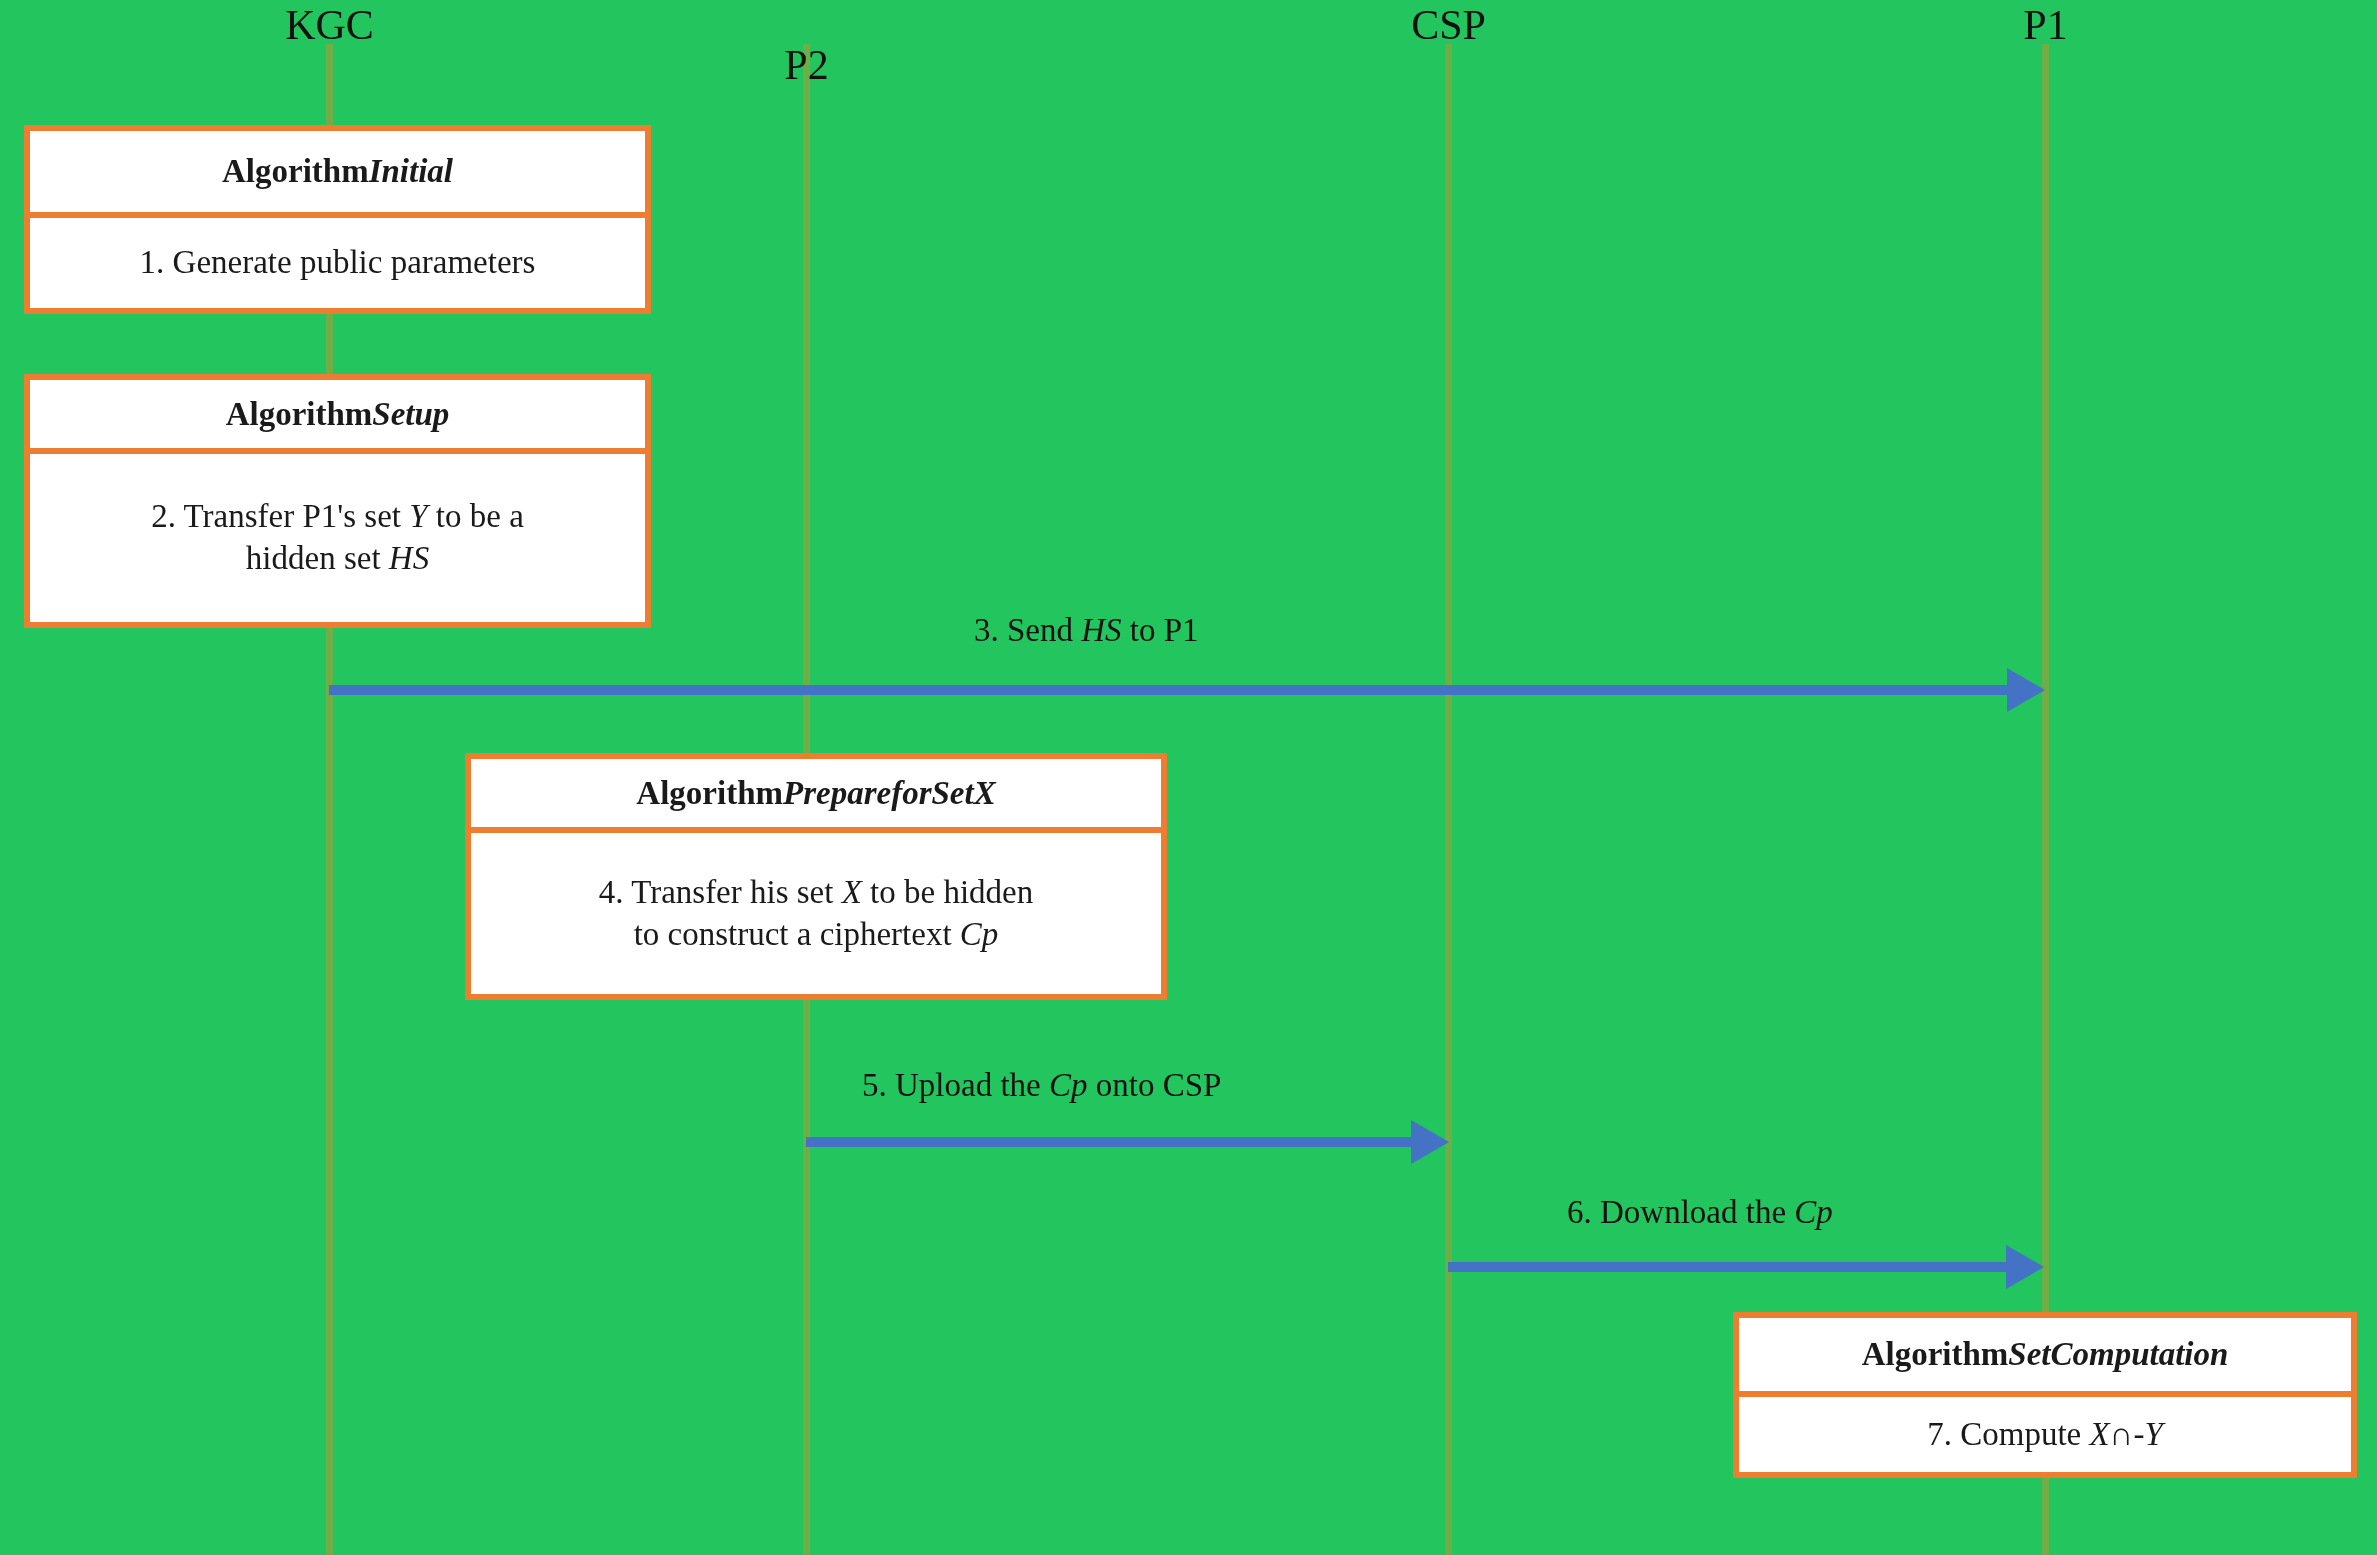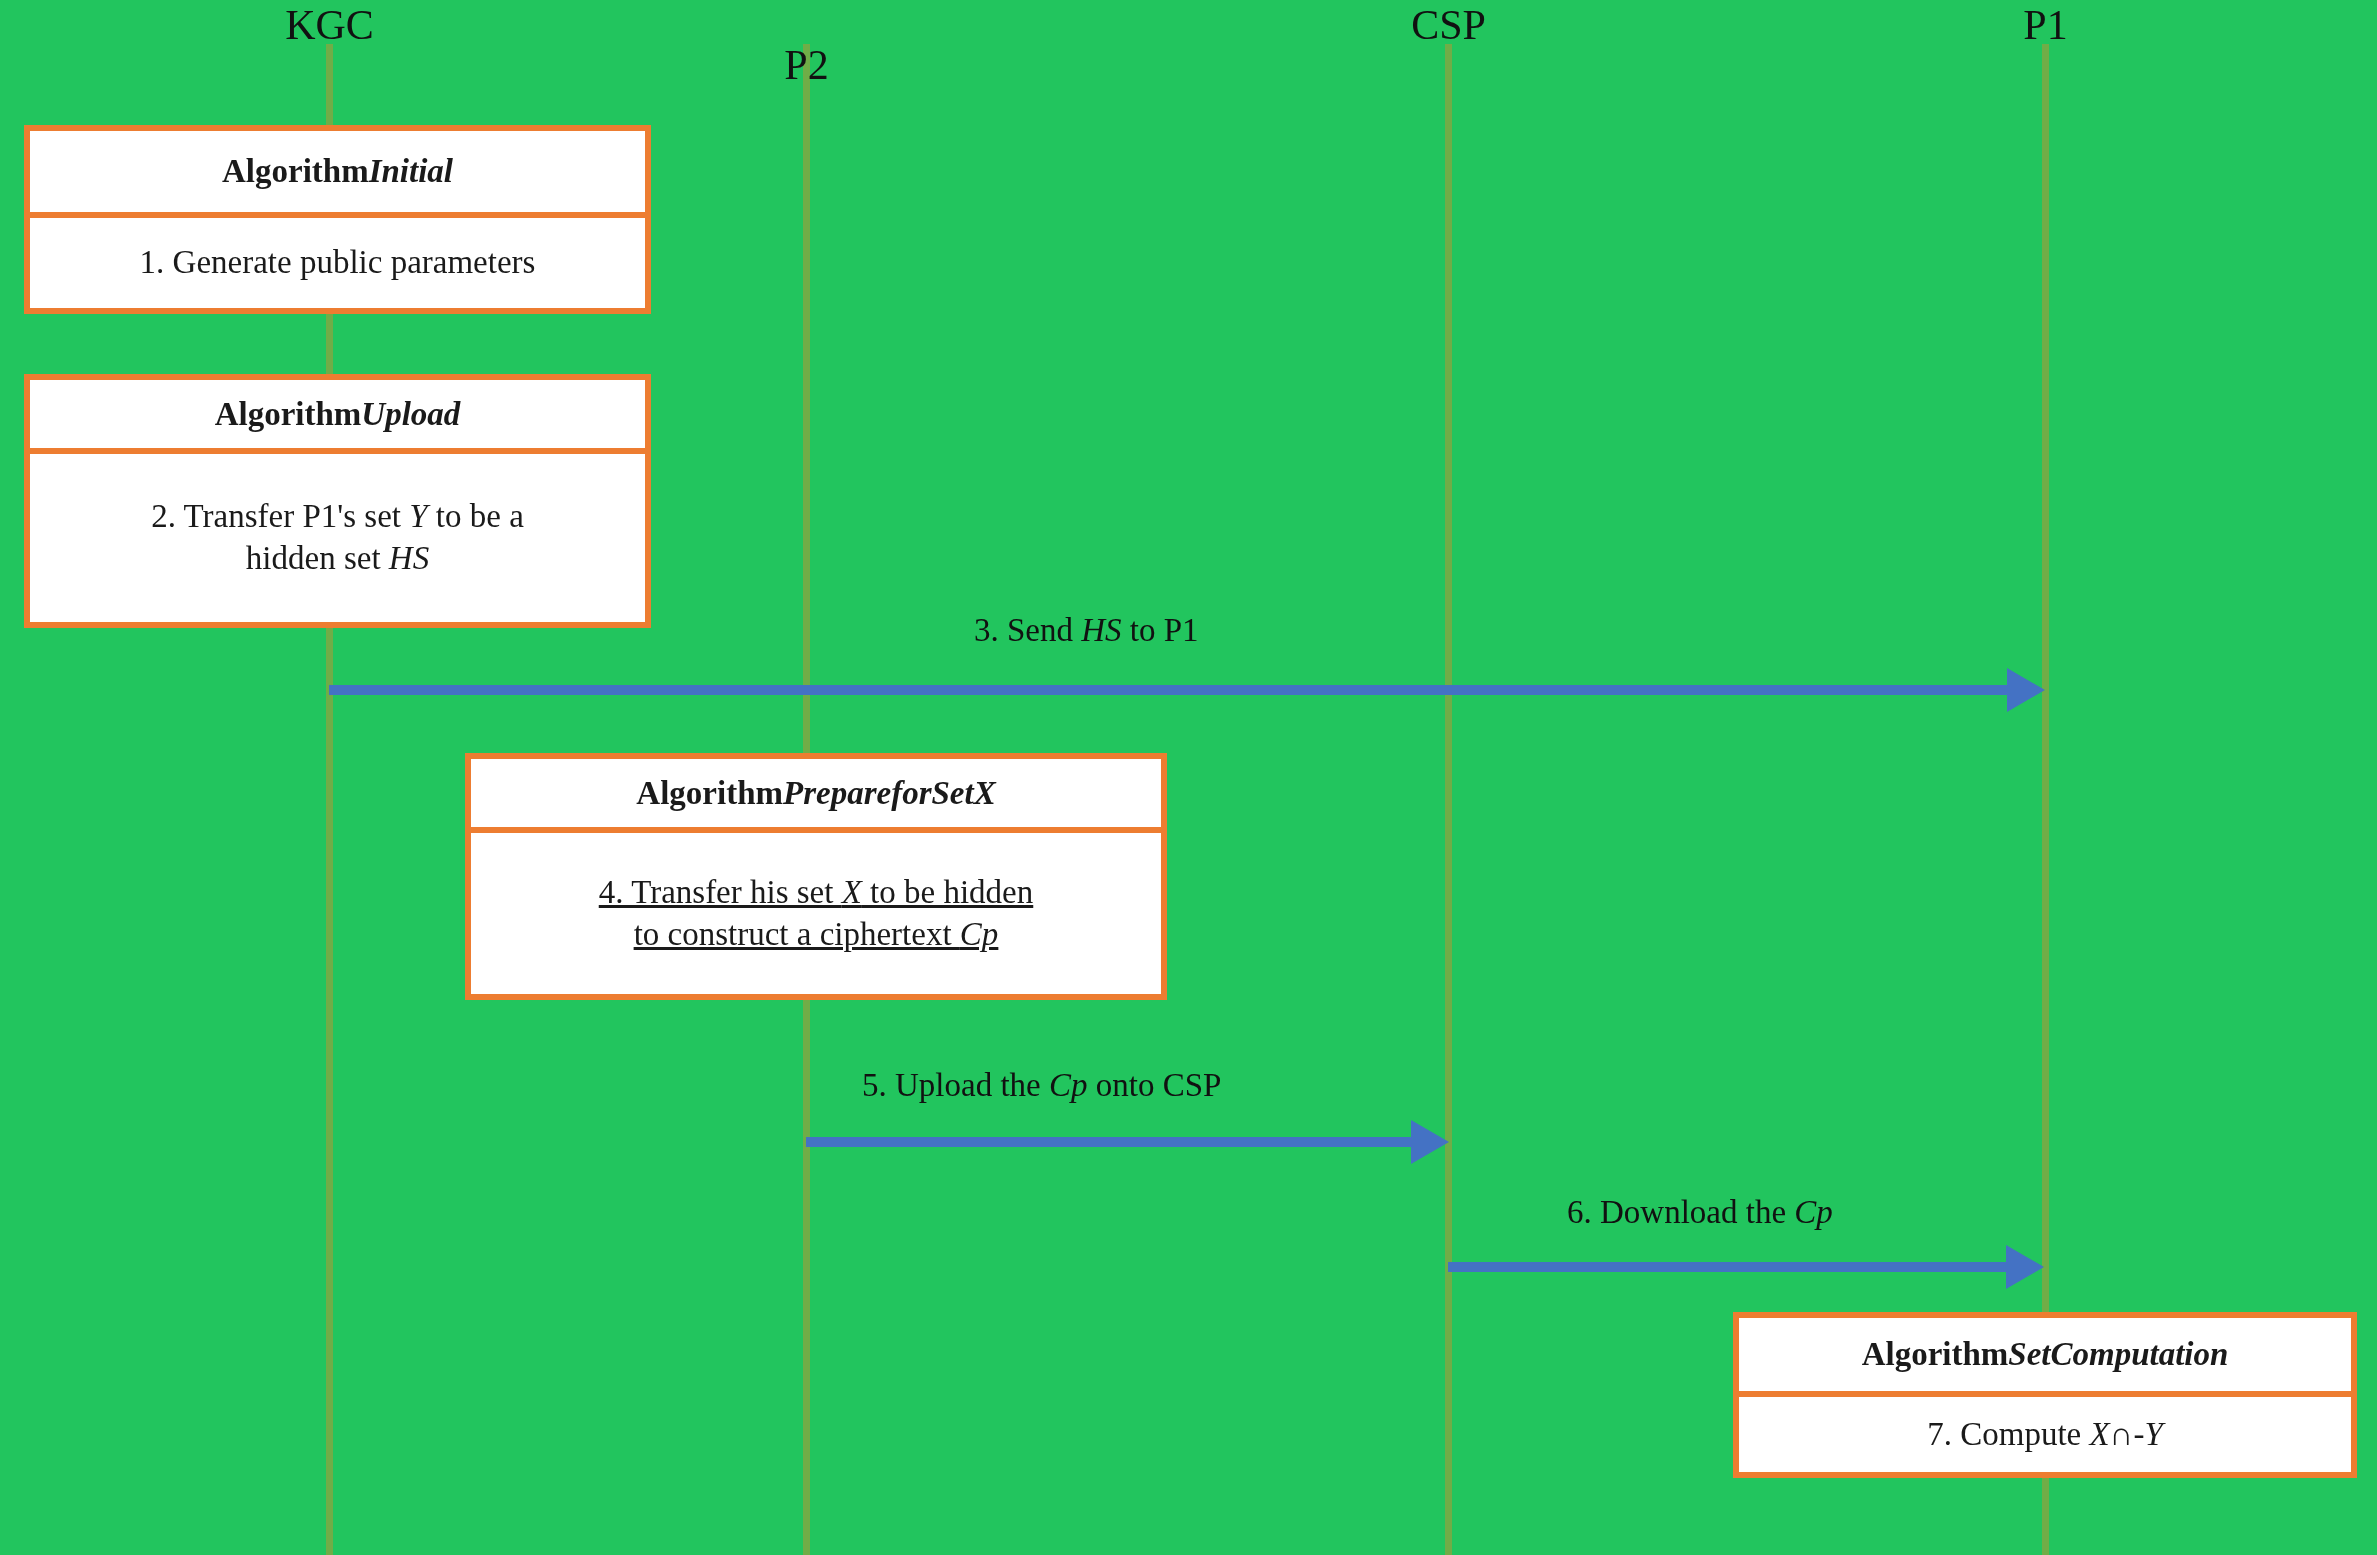--- a/index.html
+++ b/index.html
@@ -124,21 +124,21 @@
         <span class="em">Initial</span>
     </div>
     <div class="algo-body">
       <span>1. Generate public parameters</span>
     </div>
   </div>
 
   <div class="algo-box" style="left:24px; top:374px; width:627px; height:254px;">
     <div class="algo-title" style="height:74px;">
       <span>Algorithm </span>
-        <span class="em">Upload</span>
+        <span class="em">Setup</span>
     </div>
     <div class="algo-body">
       <span style="display:block;">
         <span>2. Transfer P1's set </span><span class="em">Y</span><span> to be a</span><br>
         <span>hidden set </span><span class="em">HS</span>
       </span>
     </div>
   </div>
 
   <div class="msg-label" style="left:974px; top:614px;">
@@ -148,21 +148,21 @@
     <div class="msg-line" style="width:1678px;"></div>
     <div class="msg-head" style="left:1678px;"></div>
   </div>
 
   <div class="algo-box" style="left:465px; top:753px; width:702px; height:247px;">
     <div class="algo-title" style="height:74px;">
       <span>Algorithm  </span>
         <span class="em">PrepareforSetX</span>
     </div>
     <div class="algo-body">
-      <span style="display:block;text-decoration:underline;">
+      <span style="display:block;">
         <span>4. Transfer his set </span><span class="em">X</span><span>  to be hidden</span><br>
         <span>to construct a ciphertext </span><span class="em">Cp</span>
       </span>
     </div>
   </div>
 
   <div class="msg-label" style="left:862px; top:1069px;">
     <span>5. Upload the </span><span class="em">Cp</span><span> onto CSP</span>
   </div>
   <div class="msg" style="left:806px; top:1137px; width:643px; height:9.5px;">

